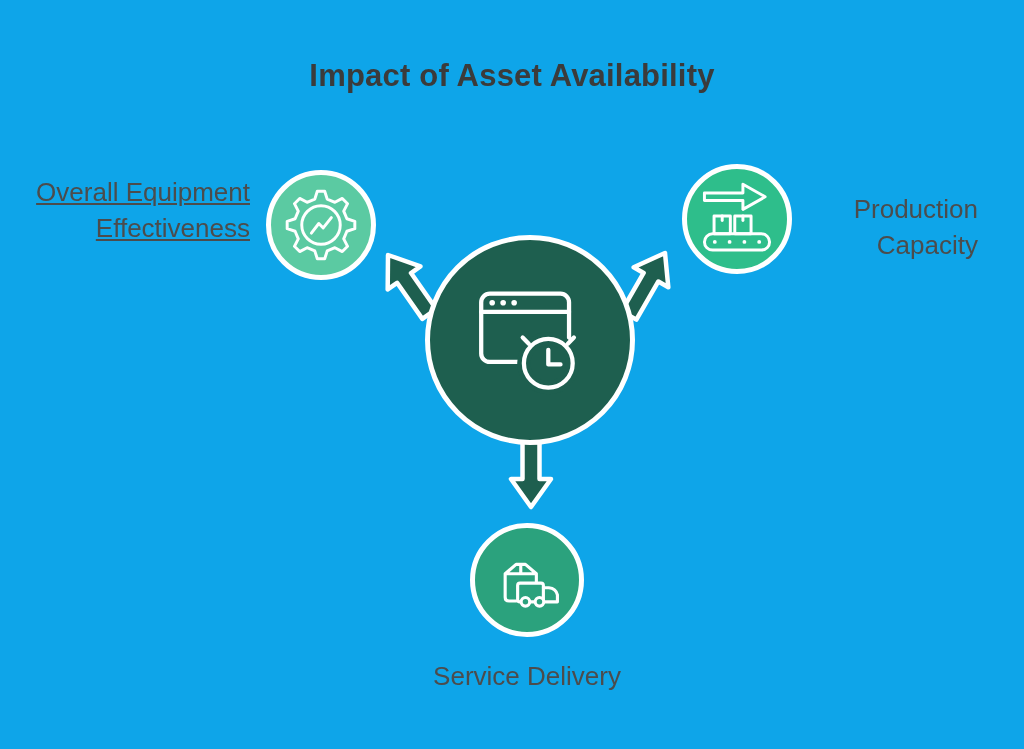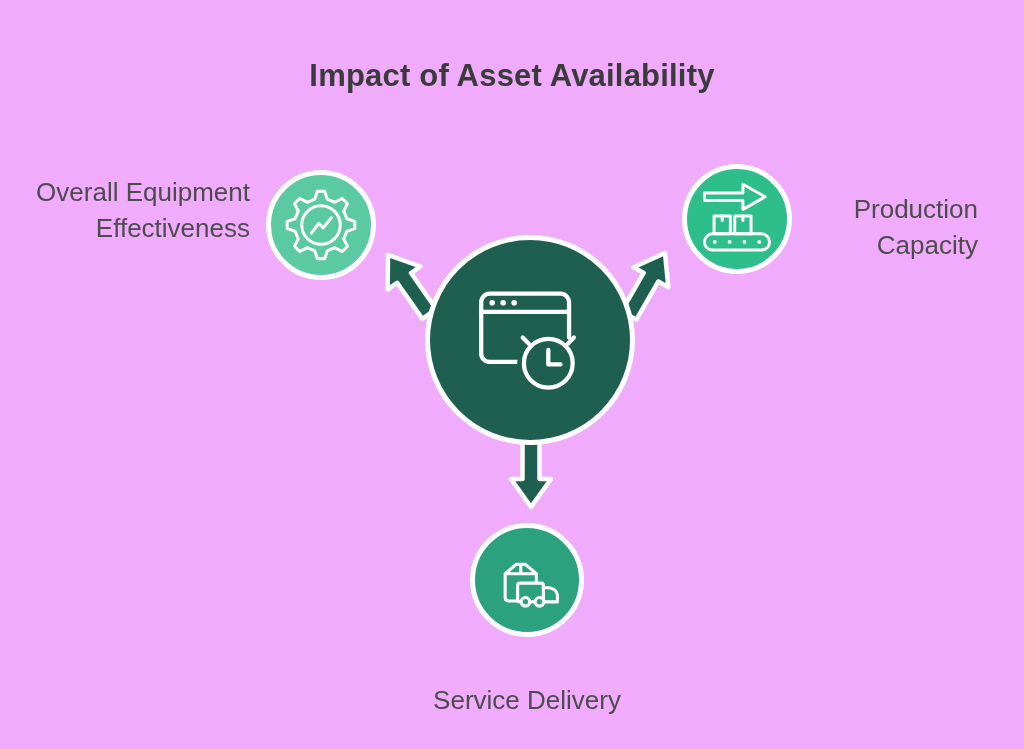--- a/index.html
+++ b/index.html
@@ -2,21 +2,21 @@
 <html style="--title-text: #3b3b3b; --label-text: #4c4c4c; --arrow: #1e5f4f; --center-circle: #1e5f4f; --oee-circle: #5bcaa2; --production-circle: #2ebe8b; --service-circle: #2ba27d;"><head>
 <meta charset="utf-8">
 <style>
   html,body{margin:0;padding:0;}
   body{
     background:#ffffff;
     font-family:"Liberation Sans","DejaVu Sans",sans-serif;
     width:1024px;height:749px;overflow:hidden;
   }
   .canvas{
-    position:relative;width:1024px;height:749px;background:#f0abfc;
+    position:relative;width:1024px;height:749px;background:#0ea5e9;
   }
   .title{
     position:absolute;left:0;top:58px;width:1024px;margin:0;
     text-align:center;font-size:31px;font-weight:700;
     letter-spacing:.2px;color:var(--title-text);
   }
   .arrows{position:absolute;left:0;top:0;width:1024px;height:749px;}
   .arrow{
     fill:var(--arrow);stroke:#ffffff;stroke-width:4.5;stroke-linejoin:round;
   }
@@ -39,23 +39,23 @@
     background:var(--production-circle);
   }
   .service-circle{
     left:470px;top:523px;width:114px;height:114px;
     background:var(--service-circle);
   }
   .node-label{
     position:absolute;color:var(--label-text);
     font-size:26px;font-weight:500;line-height:36px;
   }
-  .label-oee{right:774px;top:174px;width:230px;text-align:right;}
+  .label-oee{right:774px;top:174px;width:230px;text-align:right;text-decoration:underline;}
   .label-production{left:808px;top:191px;width:170px;text-align:right;}
-  .label-service{left:377px;top:682px;width:300px;text-align:center;}
+  .label-service{left:377px;top:658px;width:300px;text-align:center;}
   .icon-stroke{fill:none;stroke:#ffffff;stroke-width:3.5;
     stroke-linecap:round;stroke-linejoin:round;}
   .icon-stroke-4{fill:none;stroke:#ffffff;stroke-width:4;
     stroke-linecap:round;stroke-linejoin:round;}
   .icon-fill{fill:#ffffff;stroke:none;}
 </style>
 </head>
 <body>
 
 <div class="canvas">

